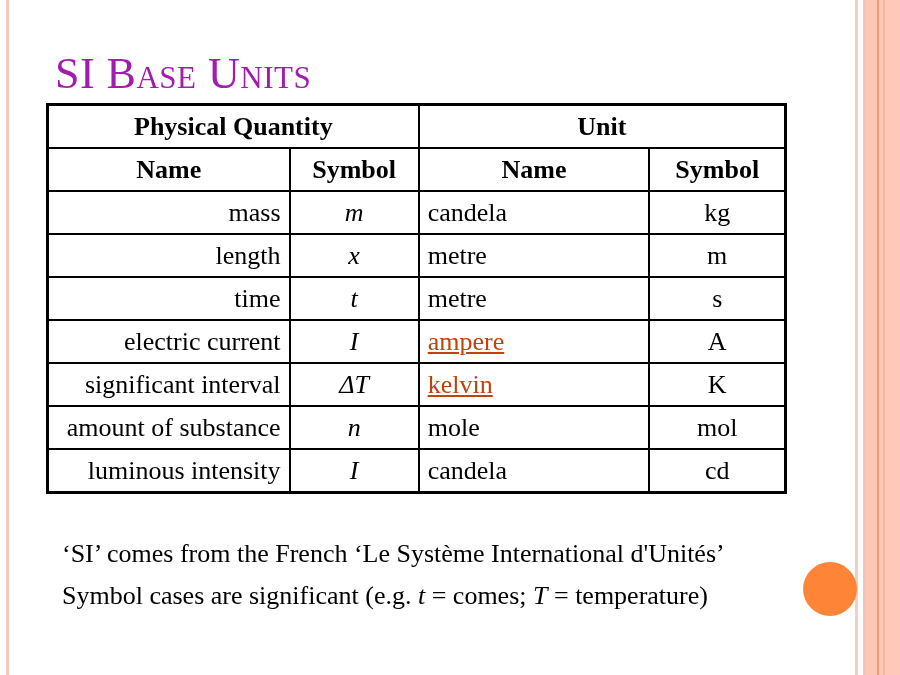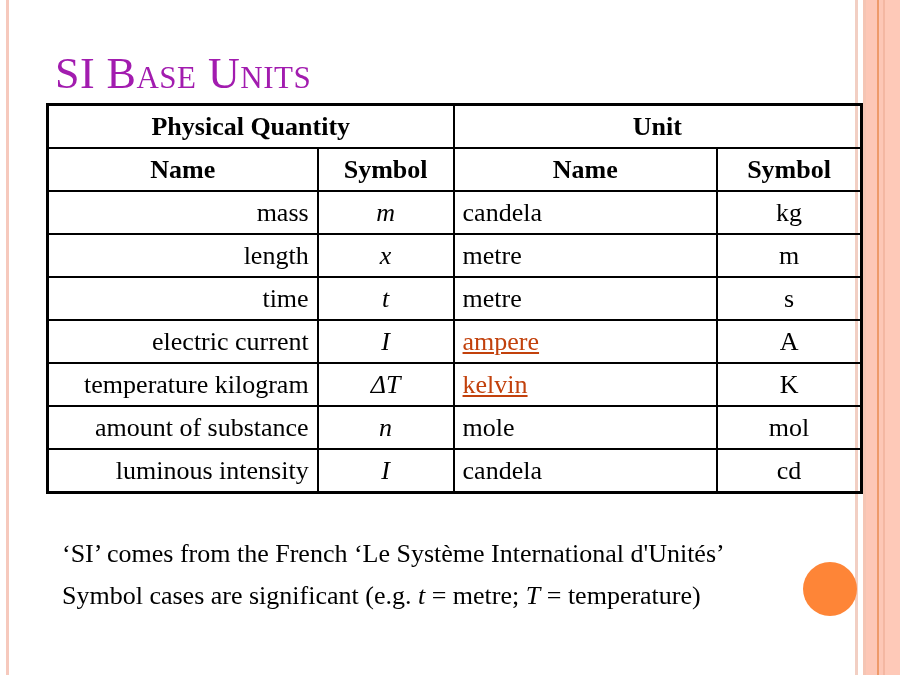--- a/index.html
+++ b/index.html
@@ -22,21 +22,21 @@
   .r6 { left:24px; width:4px; background:#fdc7b6; }
   .r7 { left:28px; width:2px; background:#f4b7a2; }
   .r8 { left:30px; width:15px; background:#fec9b8; }
 
   .title {
     position:absolute; left:55px; top:48px;
     font-size:44px; color:#a21caf; letter-spacing:0.5px;
     font-variant:small-caps; line-height:52px;
   }
   table.si {
-    position:absolute; left:46px; top:103px; width:817px;
+    position:absolute; left:46px; top:103px; width:741px;
     border-collapse:collapse; border:3px solid #000;
     font-size:26px; color:#000;padding-left:42px;
   }
   table.si td, table.si th {
     border:2px solid #000; height:41px; padding:0 8px; line-height:41px;
   }
   table.si th { font-weight:bold; text-align:center; }
   .c1 { width:252px; text-align:right; }
   .c2 { width:118px; text-align:center; font-style:italic; }
   .c3 { width:246px; text-align:left; }
@@ -101,36 +101,36 @@
     <td class="c3">metre</td>
     <td class="c4">s</td>
   </tr>
   <tr>
     <td class="c1">electric current</td>
     <td class="c2">I</td>
     <td class="c3"><span class="link">ampere</span></td>
     <td class="c4">A</td>
   </tr>
   <tr>
-    <td class="c1">temperature kilogram</td>
+    <td class="c1">significant interval</td>
     <td class="c2">ΔT</td>
     <td class="c3"><span class="link">kelvin</span></td>
     <td class="c4">K</td>
   </tr>
   <tr>
     <td class="c1">amount of substance</td>
     <td class="c2">n</td>
     <td class="c3">mole</td>
     <td class="c4">mol</td>
   </tr>
   <tr>
     <td class="c1">luminous intensity</td>
     <td class="c2">I</td>
     <td class="c3">candela</td>
     <td class="c4">cd</td>
   </tr>
 </tbody>
   </table>
 
 <div class="note n1">‘SI’ comes from the French ‘Le Système International d'Unités’</div>
-<div class="note n2"><span>Symbol cases are significant (e.g. </span><i>t</i><span> = metre; </span><i>T</i><span> = temperature)</span></div>
+<div class="note n2"><span>Symbol cases are significant (e.g. </span><i>t</i><span> = comes; </span><i>T</i><span> = temperature)</span></div>
 
 <div class="circle"></div>
 
 </body></html>

